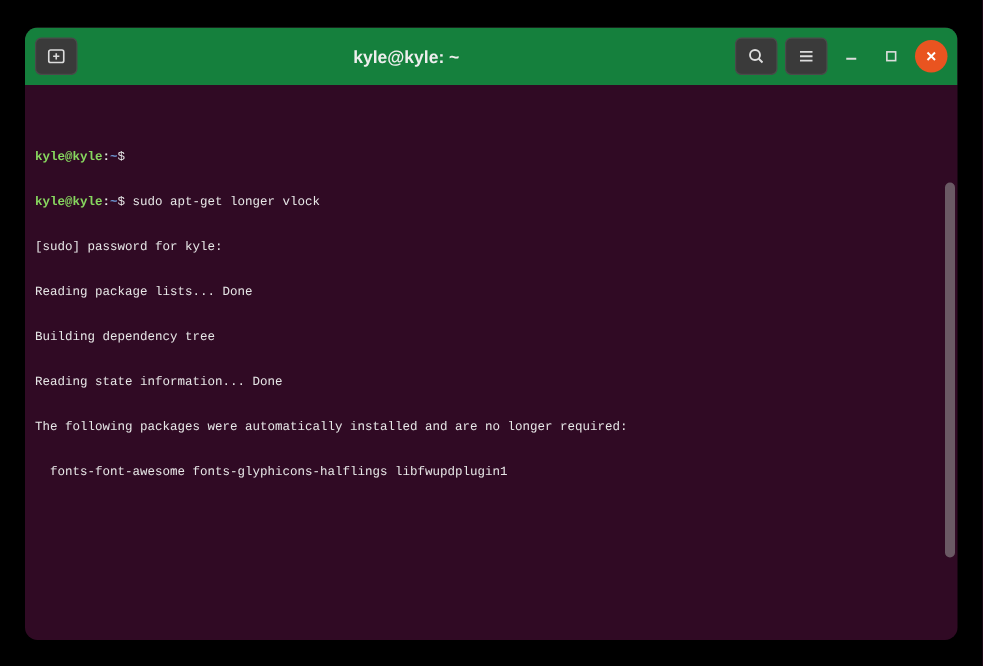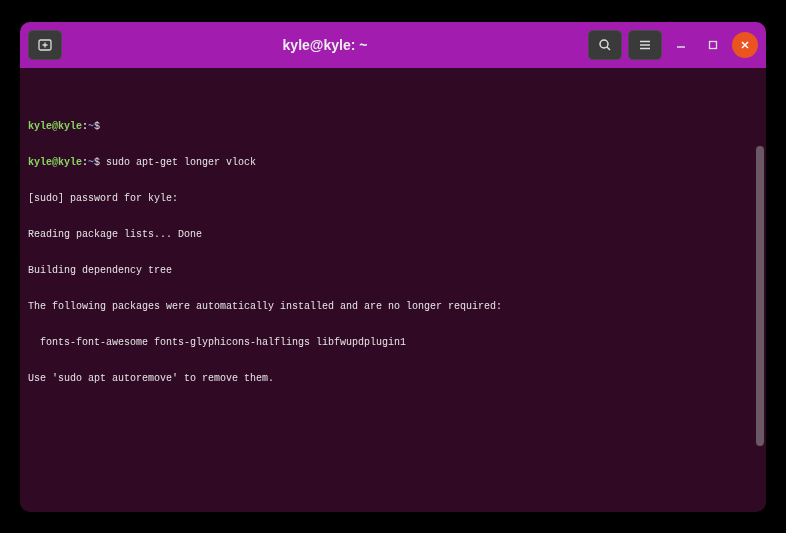--- a/index.html
+++ b/index.html
@@ -19,21 +19,21 @@
     top: 22px;
     width: 746px;
     height: 490px;
     background: #300a24;
     border-radius: 10px;
     overflow: hidden;
     box-shadow: 0 2px 12px rgba(0,0,0,0.5);
   }
   .titlebar {
     height: 46px;
-    background: #a21caf;
+    background: #15803d;
     display: flex;
     align-items: center;
     padding: 0 8px;
     gap: 6px;
   }
   .tb-btn {
     width: 34px;
     height: 30px;
     border-radius: 5px;
     background: #3a3a3a;
@@ -140,23 +140,23 @@
       </div>
     </div>
   </div>
 
   <div class="terminal">
 <span class="line"><span class="prompt-user">kyle@kyle</span><span class="prompt-colon">:</span><span class="prompt-path">~</span><span class="prompt-dollar">$</span><span> </span></span>
 <span class="line"><span class="prompt-user">kyle@kyle</span><span class="prompt-colon">:</span><span class="prompt-path">~</span><span class="prompt-dollar">$</span><span> sudo apt-get longer vlock</span></span>
 <span class="line">[sudo] password for kyle:</span>
 <span class="line">Reading package lists... Done</span>
 <span class="line">Building dependency tree</span>
+<span class="line">Reading state information... Done</span>
 <span class="line">The following packages were automatically installed and are no longer required:</span>
 <span class="line">  fonts-font-awesome fonts-glyphicons-halflings libfwupdplugin1</span>
-<span class="line">Use 'sudo apt autoremove' to remove them.</span>
 
 
 
 
 
 
 
 
 
 

